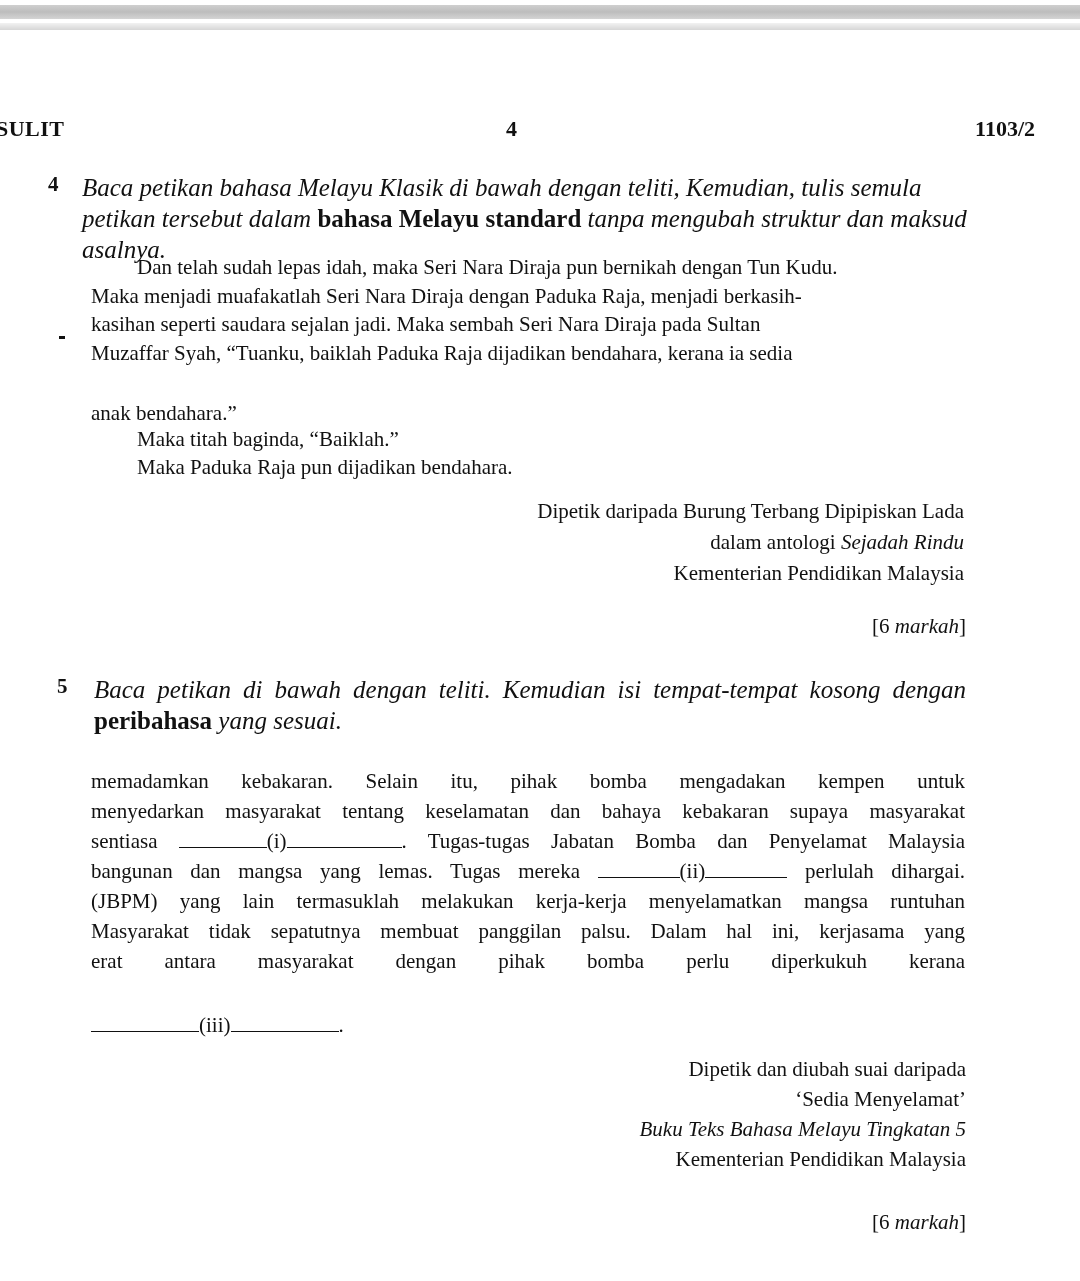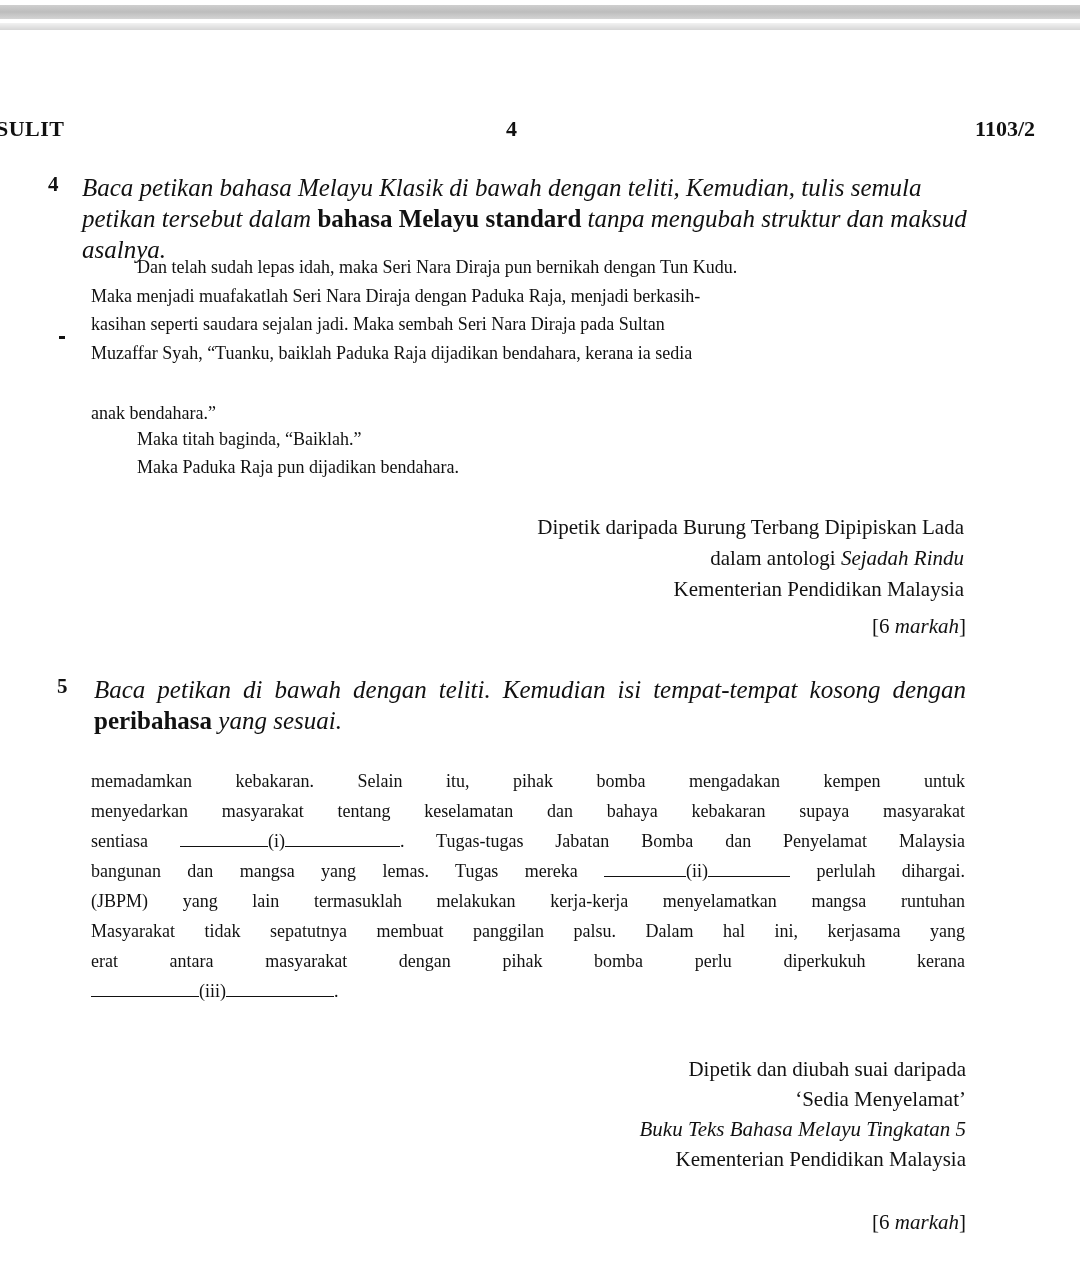--- a/index.html
+++ b/index.html
@@ -13,21 +13,21 @@
     background:linear-gradient(#f2f2f2,#d6d6d6); }
   .header { position:absolute; top:116px; left:0; width:1080px; height:30px;
     font-weight:bold; font-size:22px; }
   .header .l { position:absolute; left:-4px; top:0; letter-spacing:0.5px; }
   .header .c { position:absolute; left:506px; top:0; }
   .header .r { position:absolute; right:45px; top:0; }
   .q { position:absolute; font-size:25px; line-height:31px; }
   .qnum { position:absolute; font-weight:bold; font-size:21px; }
   .it { font-style:italic; }
   .b { font-weight:bold; font-style:normal; }
-  .para { position:absolute; font-size:18px; line-height:28px; text-align:justify; }
+  .para { position:absolute; font-size:21px; line-height:28px; text-align:justify; }
   .para p { margin:0; }
   .src { position:absolute; right:116px; text-align:right; font-size:21px; line-height:31px; }
   .marks { position:absolute; right:114px; font-size:21px; }
   .blank { display:inline-block; border-bottom:1px solid #111; height:16px; vertical-align:baseline; }
   .dash { position:absolute; left:59px; top:336px; width:6px; height:3px; background:#111; }
 </style>
 </head>
 <body>
 
 <div class="band1"></div>
@@ -52,21 +52,21 @@
   <p>kasihan seperti saudara sejalan jadi. Maka sembah Seri Nara Diraja pada Sultan</p>
   <p>Muzaffar Syah, “Tuanku, baiklah Paduka Raja dijadikan bendahara, kerana ia sedia</p>
   <p style="text-align:left;margin-top:32px;">anak bendahara.”</p>
 </div>
 
 <div class="para" style="left:137px; top:413px; width:700px; text-align:left;margin-top:12px;">
   <p>Maka titah baginda, “Baiklah.”</p>
   <p>Maka Paduka Raja pun dijadikan bendahara.</p>
 </div>
 
-<div class="src" style="top:512px;">
+<div class="src" style="top:496px;">
   <div>Dipetik daripada Burung Terbang Dipipiskan Lada</div>
   <div><span>dalam antologi </span><span class="it">Sejadah Rindu</span></div>
   <div>Kementerian Pendidikan Malaysia</div>
 </div>
 
 <div class="marks" style="top:614px;">
   <span>[6 </span><span class="it">markah</span><span>]</span>
 </div>
 
 <div class="qnum" style="left:57px; top:674px;">5</div>
@@ -76,21 +76,21 @@
 </div>
 
 <div class="para" style="left:91px; top:766px; width:874px; line-height:30px; text-align-last:justify;">
   <p>memadamkan kebakaran. Selain itu, pihak bomba mengadakan kempen untuk</p>
   <p>menyedarkan masyarakat tentang keselamatan dan bahaya kebakaran supaya masyarakat</p>
   <p><span>sentiasa </span><span class="blank" style="width:88px;"></span><span>(i)</span><span class="blank" style="width:115px;"></span><span>. Tugas-tugas Jabatan Bomba dan Penyelamat Malaysia</span></p>
   <p><span>bangunan dan mangsa yang lemas. Tugas mereka </span><span class="blank" style="width:82px;"></span><span>(ii)</span><span class="blank" style="width:82px;"></span><span> perlulah dihargai.</span></p>
   <p>(JBPM) yang lain termasuklah melakukan kerja-kerja menyelamatkan mangsa runtuhan</p>
   <p>Masyarakat tidak sepatutnya membuat panggilan palsu. Dalam hal ini, kerjasama yang</p>
   <p style="word-spacing:14px;">erat antara masyarakat dengan pihak bomba perlu diperkukuh kerana</p>
-  <p style="text-align-last:left;"><span class="blank" style="width:108px;"></span><span>(iii)</span><span class="blank" style="width:108px;"></span><span>.</span></p>
+  <p style="text-align-last:left;margin-top:34px;"><span class="blank" style="width:108px;"></span><span>(iii)</span><span class="blank" style="width:108px;"></span><span>.</span></p>
 </div>
 
 <div class="src" style="top:1054px; right:114px; line-height:30px;">
   <div>Dipetik dan diubah suai daripada</div>
   <div>‘Sedia Menyelamat’</div>
   <div class="it">Buku Teks Bahasa Melayu Tingkatan 5</div>
   <div>Kementerian Pendidikan Malaysia</div>
 </div>
 
 <div class="marks" style="top:1210px;">

